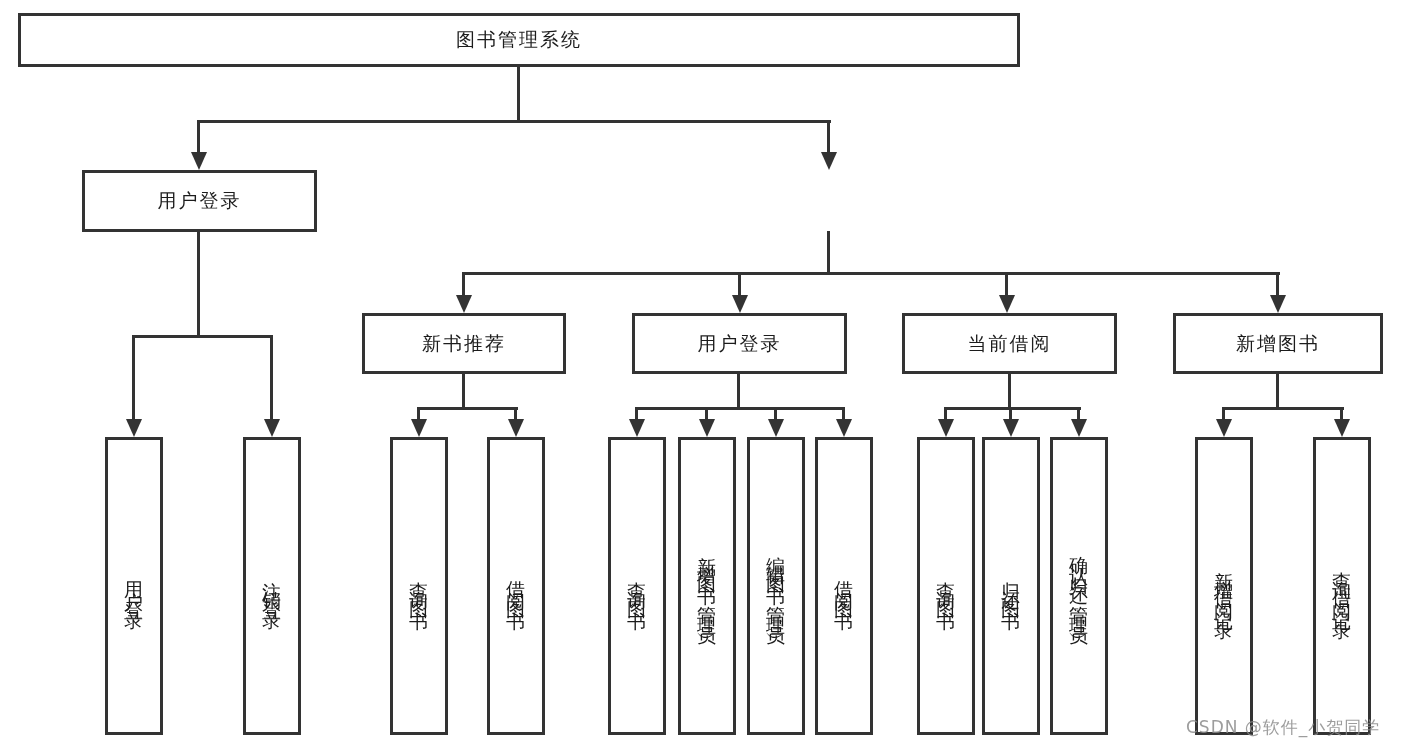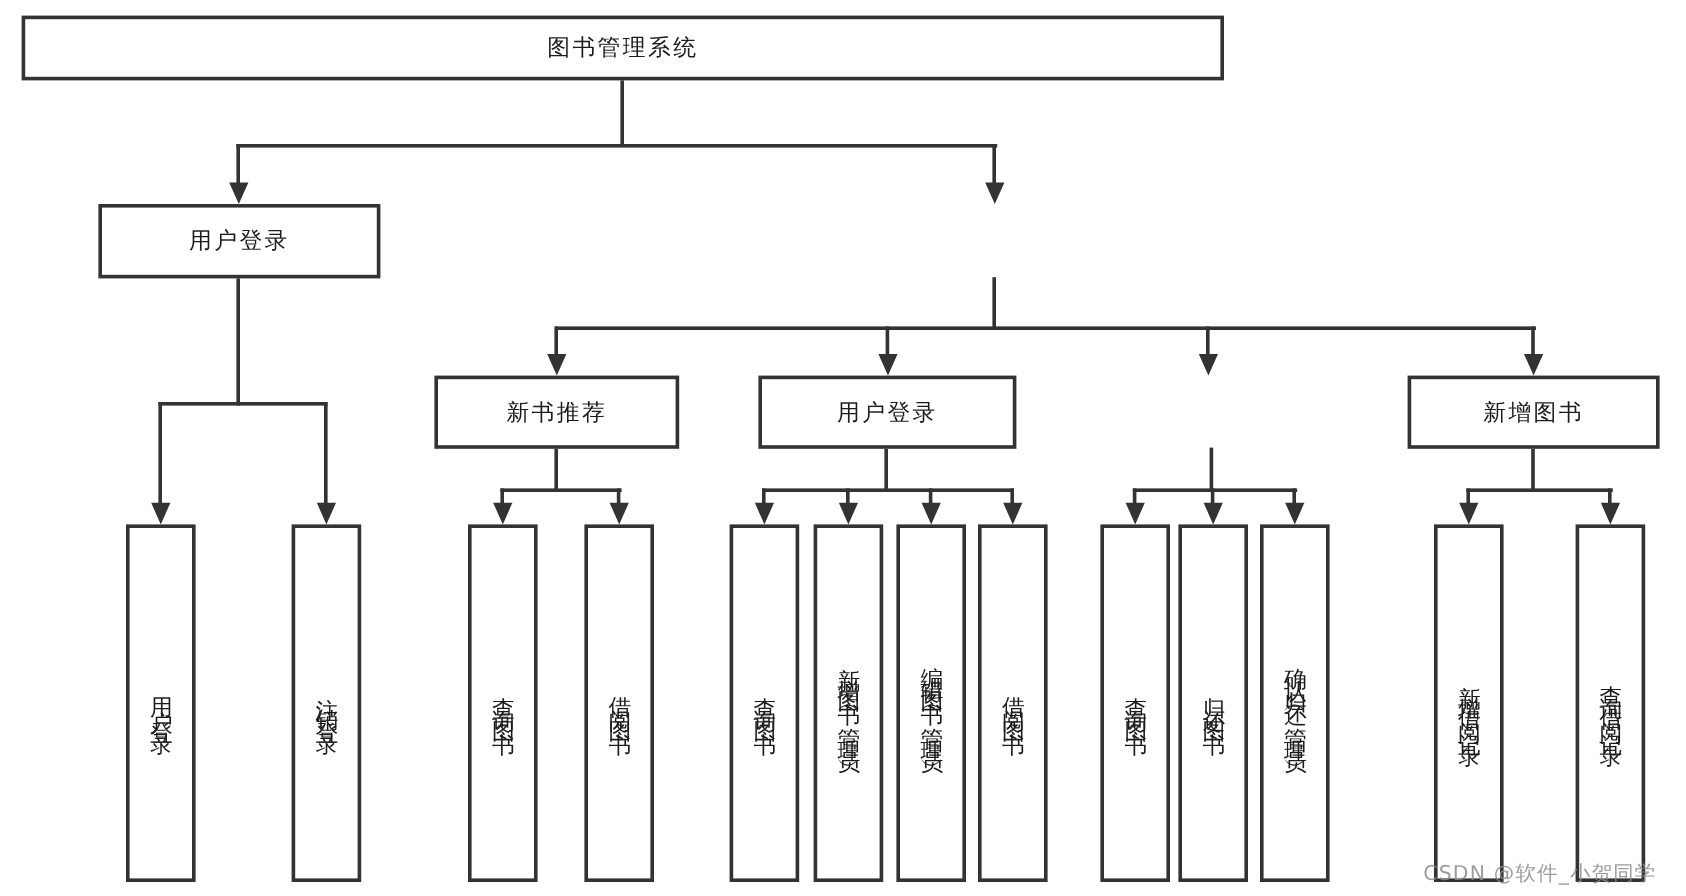--- a/index.html
+++ b/index.html
@@ -80,20 +80,23 @@
   <div class="box" style="left:82px; top:170px; width:235px; height:62px;">
     <span>用户登录</span>
   </div>
 
   <div class="box" style="left:362px; top:313px; width:204px; height:61px;">
     <span>新书推荐</span>
   </div>
   <div class="box" style="left:632px; top:313px; width:215px; height:61px;">
     <span>用户登录</span>
   </div>
+  <div class="box" style="left:902px; top:313px; width:215px; height:61px;">
+    <span>当前借阅</span>
+  </div>
   <div class="box" style="left:1173px; top:313px; width:210px; height:61px;">
     <span>新增图书</span>
   </div>
 
   <div class="vbox" style="left:105px;">
     <span class="vtext">用户登录</span>
   </div>
   <div class="vbox" style="left:243px;">
     <span class="vtext">注销登录</span>
   </div>

